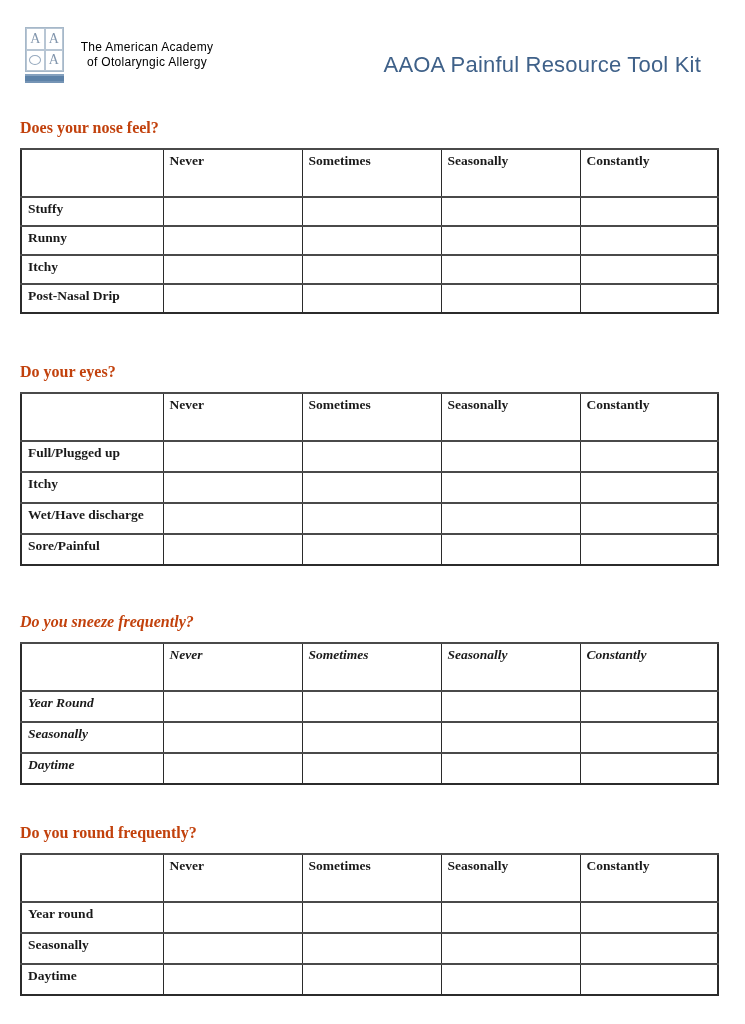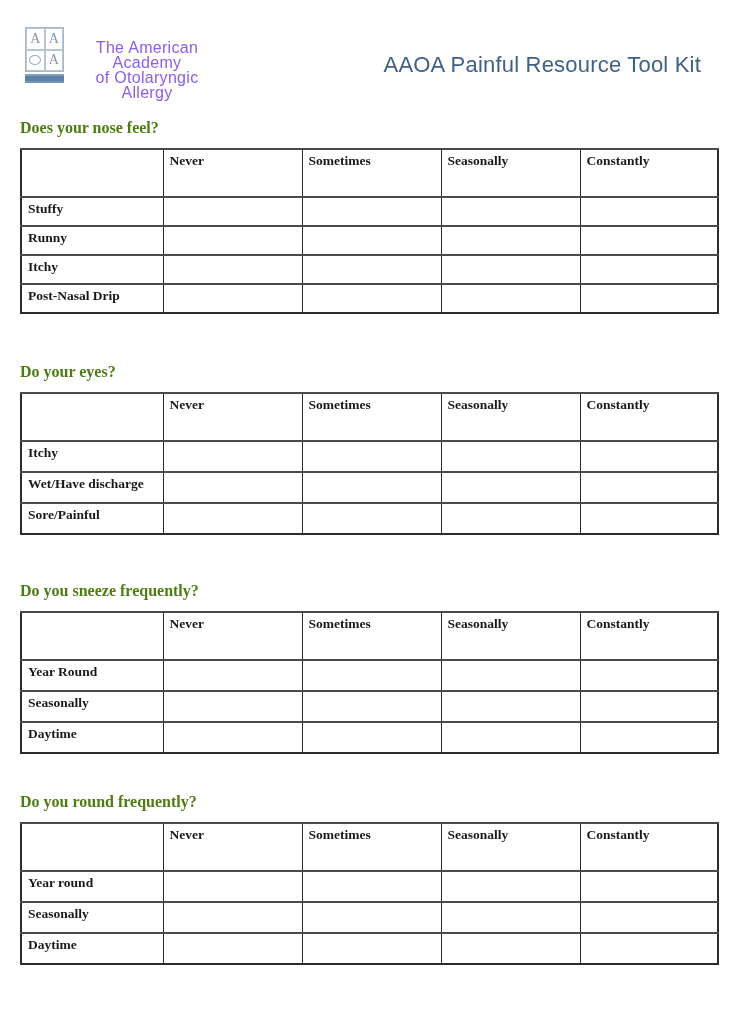--- a/index.html
+++ b/index.html
@@ -44,38 +44,38 @@
   }
   .logo-bar{
     margin-top:2px;height:9px;width:39px;
     background:var(--logo-bar);
     box-shadow:inset 0 2px 0 rgba(255,255,255,0.25), inset 0 -2px 0 rgba(255,255,255,0.15);
   }
   .tagline{
     position:absolute;left:72px;top:40px;
     width:150px;
     font-family:"Liberation Sans", sans-serif;
-    font-size:16px;line-height:15px;
+    font-size:12px;line-height:15px;
     letter-spacing:0.3px;
-    color:#8b5cf6;
+    color:#000000;
     text-align:center;
   }
   .doc-title{
     position:absolute;right:44px;top:52px;margin:0;
     font-family:"Liberation Sans", sans-serif;
     font-weight:400;
     font-size:22px;
     letter-spacing:0.2px;
     color:var(--title-blue);
     white-space:nowrap;
   }
   .content{position:absolute;left:20px;top:118px;width:697px;}
   .qheading{
     font-family:"Liberation Serif", serif;
-    font-size:16px;font-weight:bold;color:#4d7c0f;
+    font-size:16px;font-weight:bold;color:#c2410c;
     margin:0 0 10px 0;line-height:20px;
   }
   .qtable{
     border-collapse:collapse;
     width:697px;table-layout:fixed;
     border:2px solid var(--border-dark);
   }
   .qtable th,.qtable td{
     border-left:1px solid var(--border-dark);
     border-right:1px solid var(--border-dark);
@@ -90,21 +90,21 @@
     font-size:13.5px;font-weight:bold;height:48px;
   }
   .qtable tbody th{
     font-size:13.5px;font-weight:bold;margin-top:14px;
   }
   .qtable tbody th,.qtable tbody td{height:31px;}
   .qsection:nth-child(1) .qtable tbody th,
   .qsection:nth-child(1) .qtable tbody td{height:29px;}
   .qsection{margin-bottom:46px;}
   .qsection:nth-child(1){margin-bottom:48px;}
-  .qsection:nth-child(3){margin-bottom:38px;}
+  .qsection:nth-child(3){margin-bottom:38px;font-style:italic;}
   .qsection:nth-child(4){margin-bottom:0;}
 </style>
 </head>
 <body>
 
 <header class="header">
   <div class="logo">
     <div class="logo-grid">
       <span class="logo-cell">A</span>
       <span class="logo-cell">A</span>
@@ -188,20 +188,27 @@
           <tr>
             <th></th>
             <th>Never</th>
             <th>Sometimes</th>
             <th>Seasonally</th>
             <th>Constantly</th>
           </tr>
         </thead>
         <tbody>
           <tr>
+            <th>Full/Plugged up</th>
+            <td></td>
+            <td></td>
+            <td></td>
+            <td></td>
+          </tr>
+          <tr>
             <th>Itchy</th>
             <td></td>
             <td></td>
             <td></td>
             <td></td>
           </tr>
           <tr>
             <th>Wet/Have discharge</th>
             <td></td>
             <td></td>

